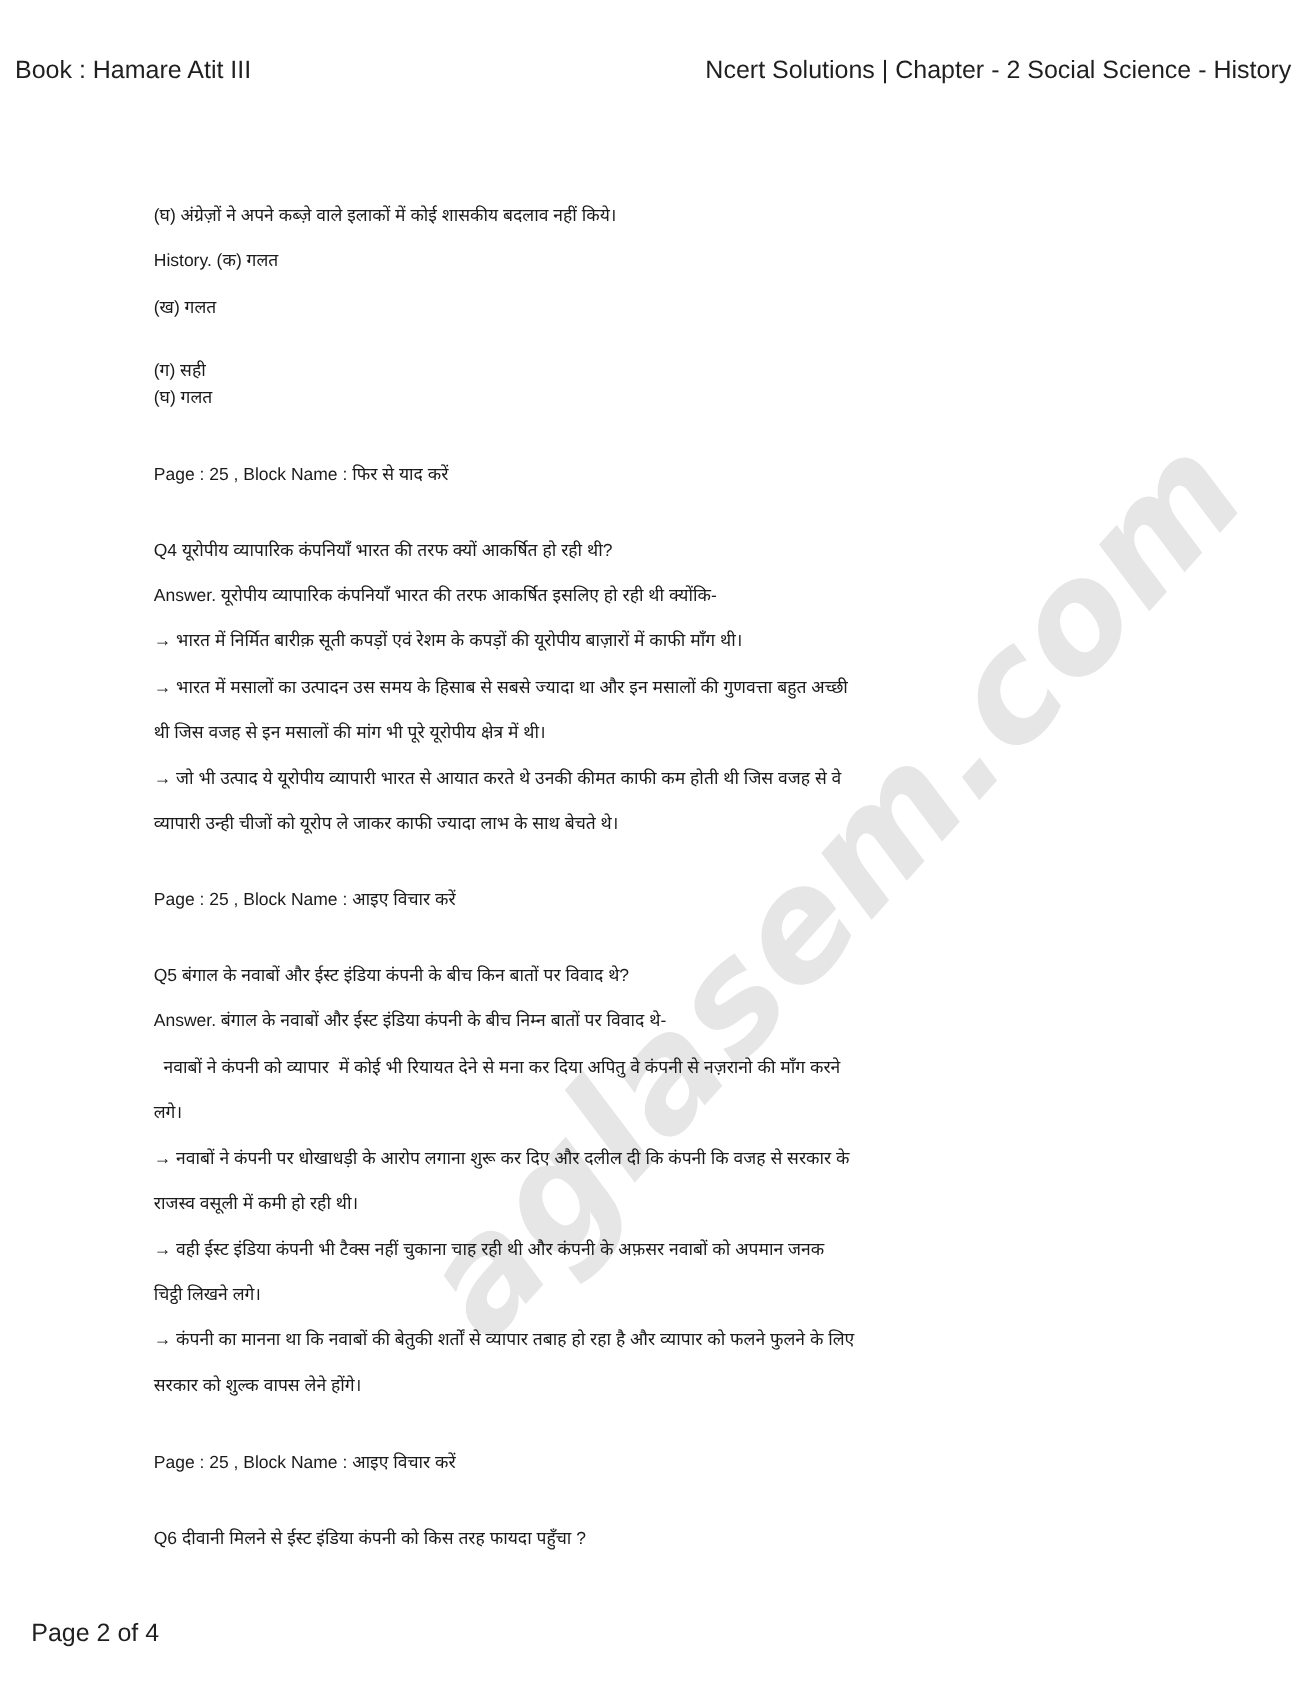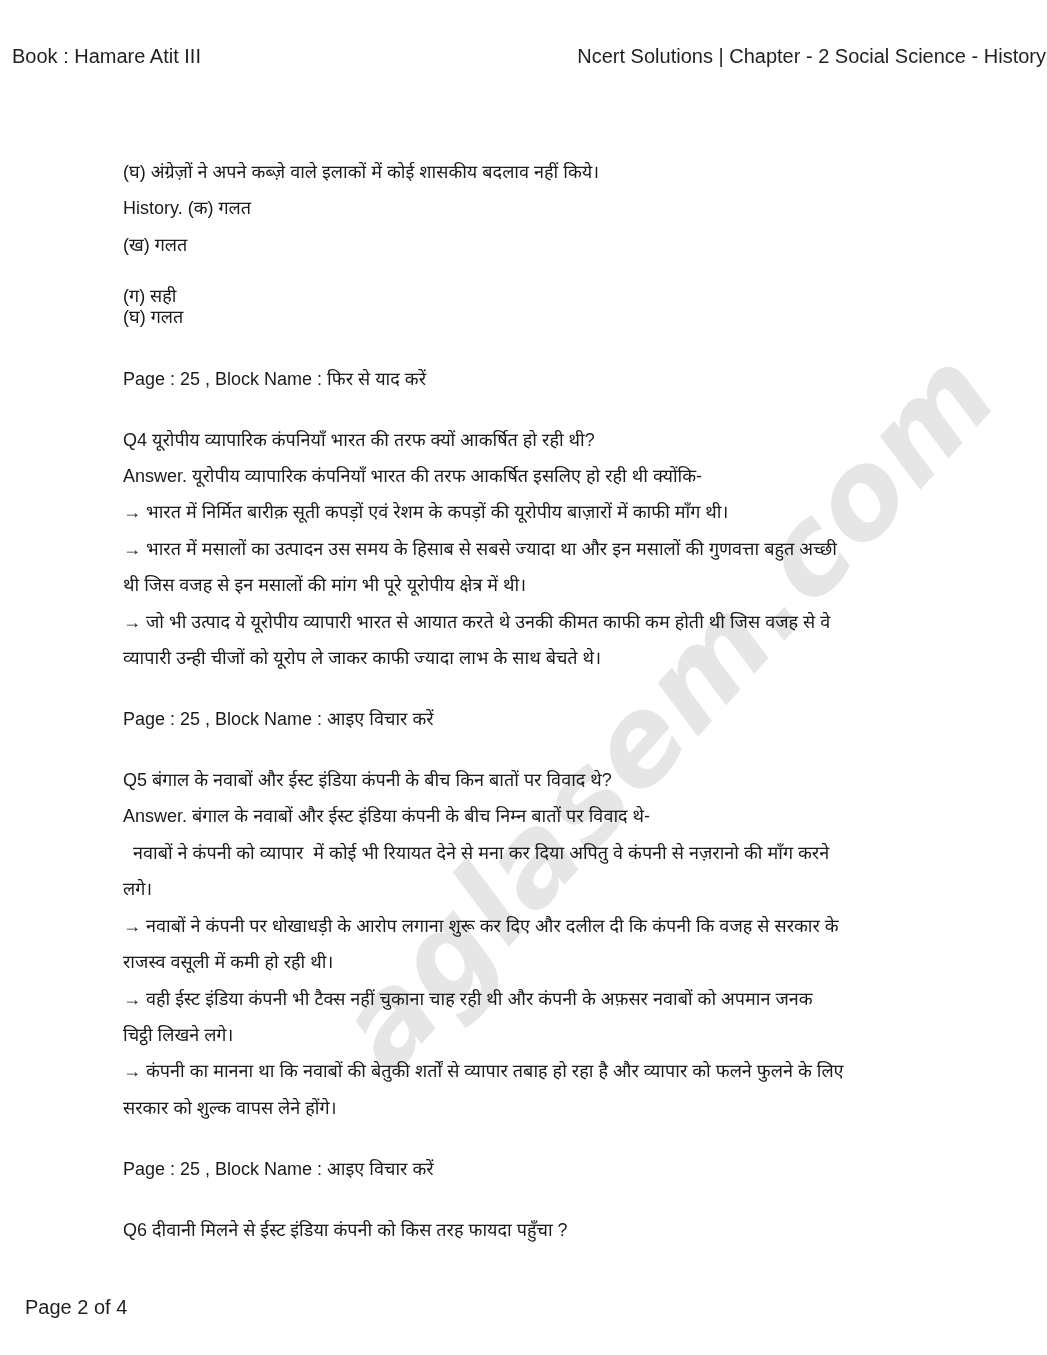--- a/index.html
+++ b/index.html
@@ -5,26 +5,26 @@
   html, body { margin: 0; padding: 0; background: #ffffff; }
   body {
     width: 1047px; height: 1355px; position: relative; overflow: hidden;
     font-family: "Liberation Sans", "DejaVu Sans", sans-serif;
     color: #1a1a1a;
   }
   .hdr, .ftr {
     position: absolute; font-size: 20px; color: #1f1f1f; white-space: nowrap;
   }
   .hdr-left { left: 12px; top: 13px; }
-  .hdr-right { right: 1px; top: 13px; }
+  .hdr-right { right: 14px; top: 13px; }
   .ftr-left { left: 25px; top: 1264px; }
   .ftr-right { right: 13px; top: 1360px; }
 
   .line {
-    position: absolute; left: 123px; font-size: 18px; line-height: 24px;
+    position: absolute; left: 123px; font-size: 14px; line-height: 24px;
     white-space: nowrap; color: #1a1a1a;
   }
   .watermark {
     position: absolute; left: 210px; top: 640px;
     font-family: "DejaVu Sans", sans-serif; font-style: italic; font-weight: bold;
     font-size: 120px; color: #e6e6e6; letter-spacing: 2px;
     transform: rotate(-48deg); transform-origin: center;
     white-space: nowrap; z-index: 0; pointer-events: none;
   }
   .content { position: absolute; inset: 0; z-index: 1; margin-top: 32px; }

